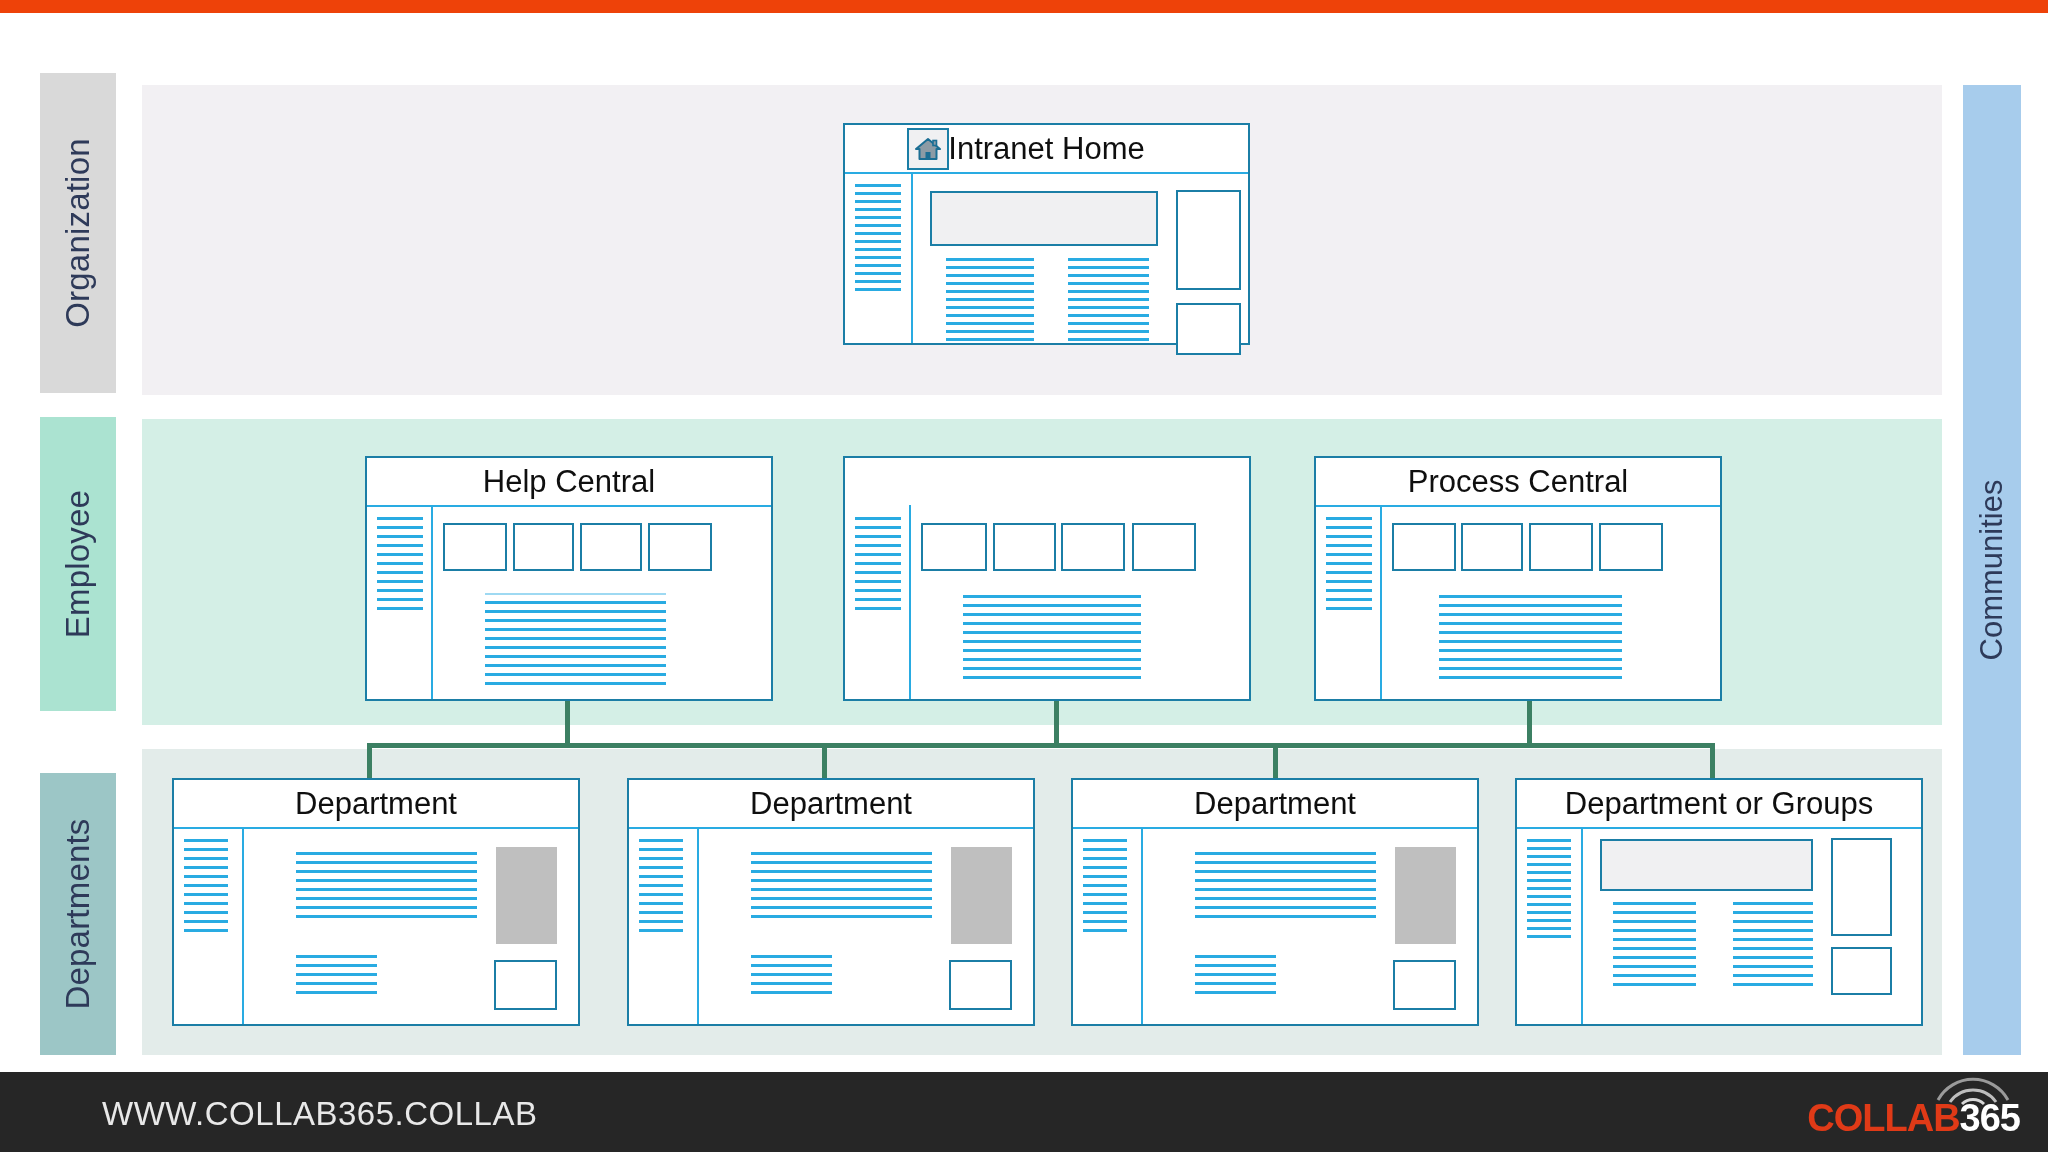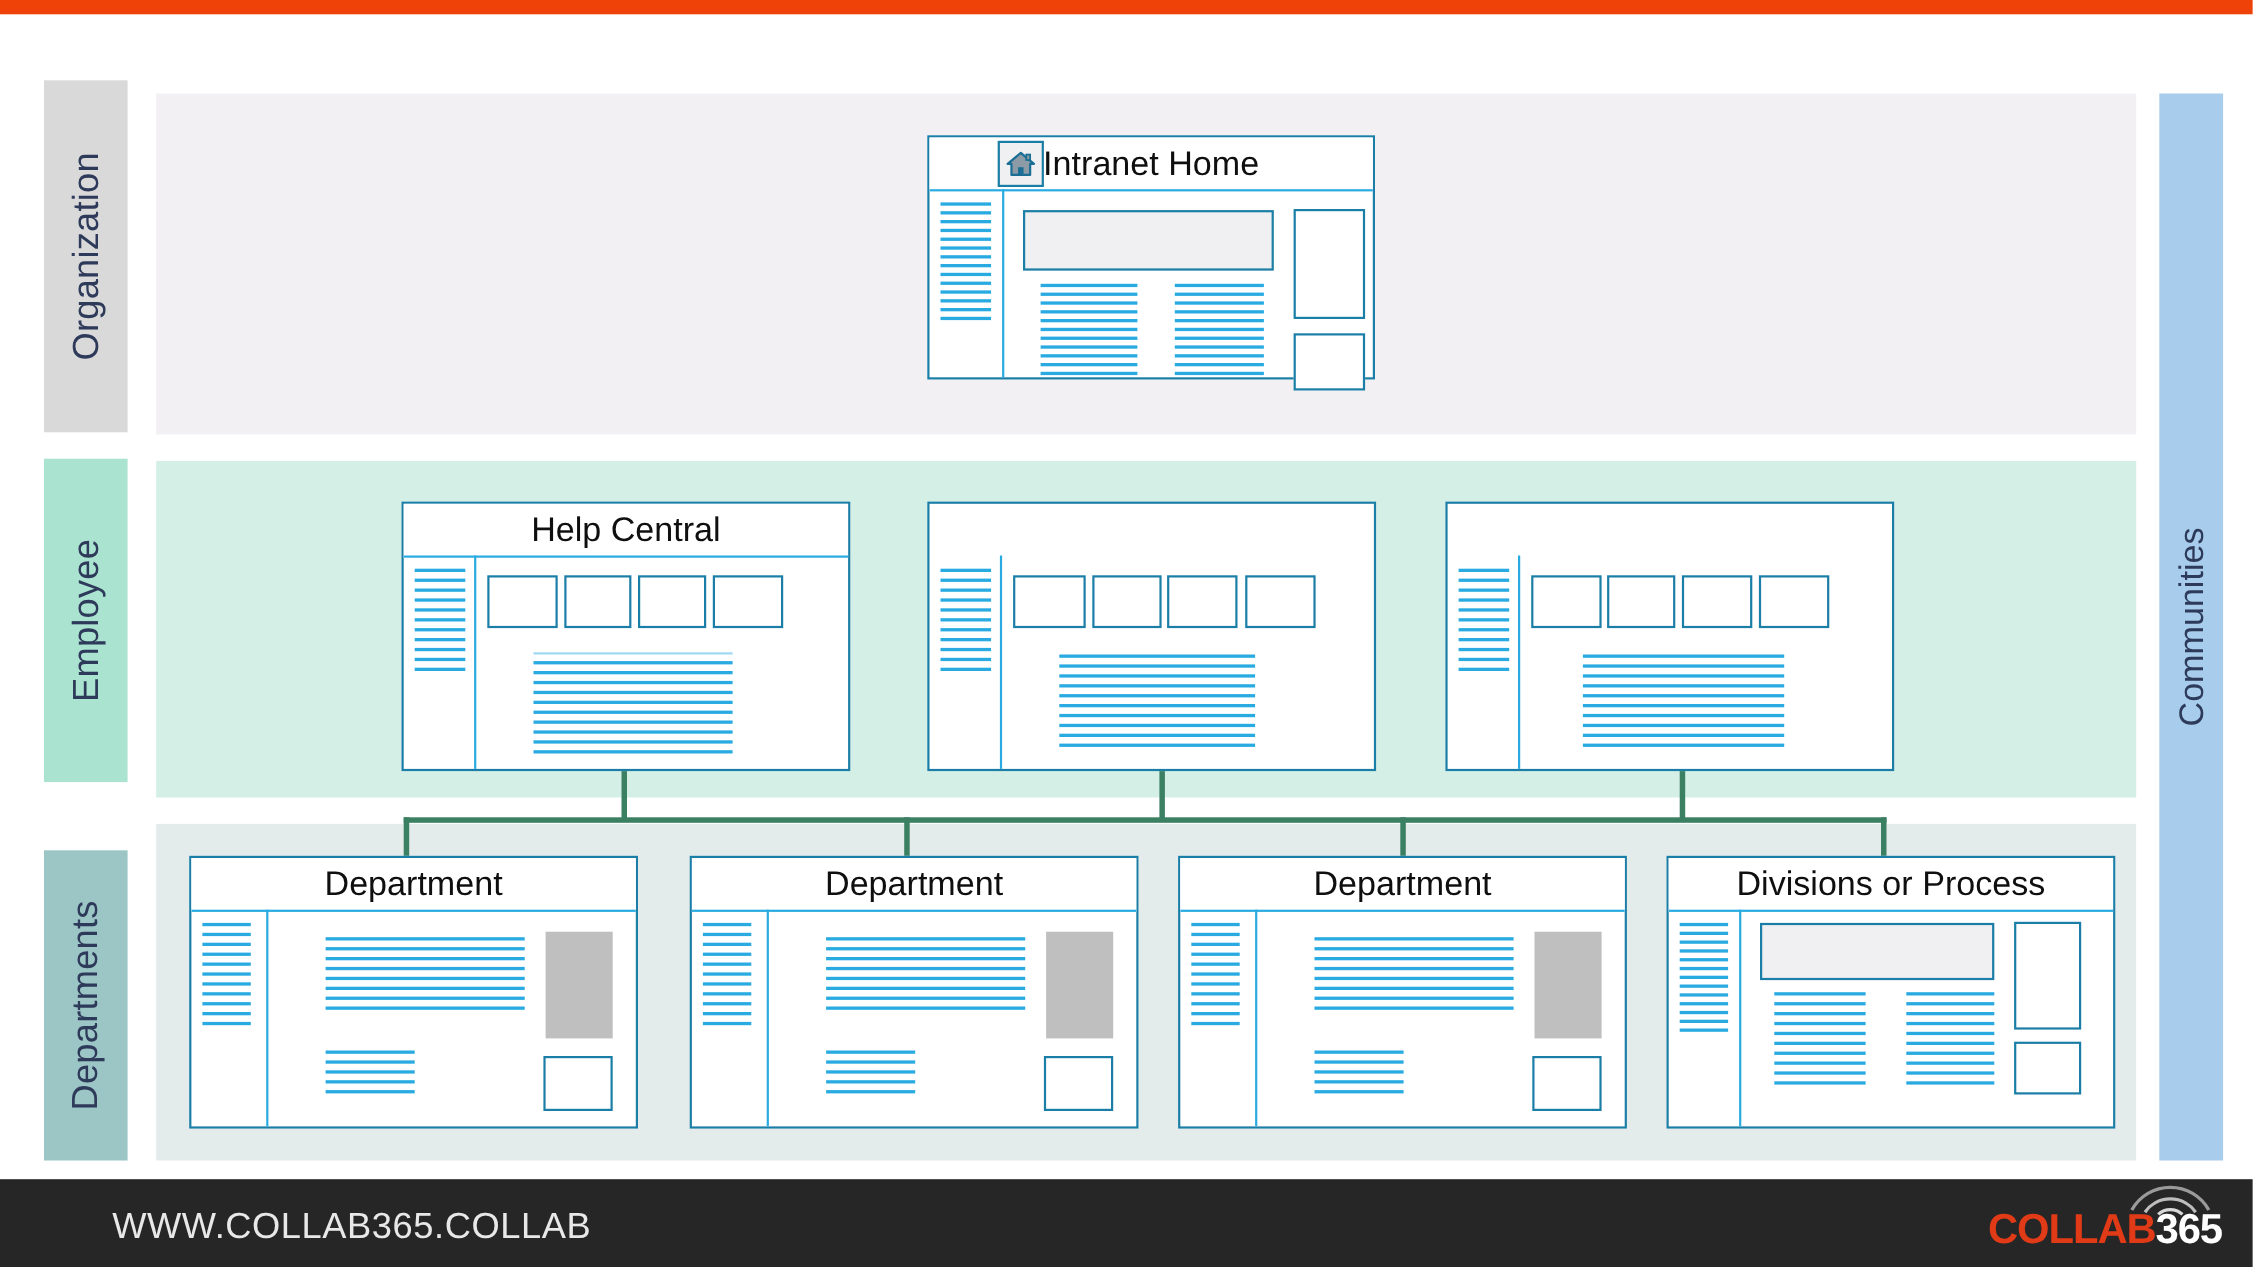--- a/index.html
+++ b/index.html
@@ -271,20 +271,21 @@
           <i style="height:3px;margin:0 0 6px 0;width:178px;"></i>
           <i style="height:3px;margin:0 0 6px 0;width:178px;"></i>
           <i style="height:3px;margin:0 0 6px 0;width:178px;"></i>
           <i style="height:3px;margin:0 0 6px 0;width:178px;"></i>
         </span>
       </div>
     </div>
   </div>
 
   <div class="card" style="left:1314px;top:443px;width:408px;height:245px;">
+    <div class="card-title">Process Central</div>
     <div class="card-body">
       <div class="card-left" style="width:66px;">
         <span class="lines">
           <i style="height:3px;margin:0 0 6px 0;width:46px;"></i>
           <i style="height:3px;margin:0 0 6px 0;width:46px;"></i>
           <i style="height:3px;margin:0 0 6px 0;width:46px;"></i>
           <i style="height:3px;margin:0 0 6px 0;width:46px;"></i>
           <i style="height:3px;margin:0 0 6px 0;width:46px;"></i>
           <i style="height:3px;margin:0 0 6px 0;width:46px;"></i>
           <i style="height:3px;margin:0 0 6px 0;width:46px;"></i>
@@ -446,21 +447,21 @@
           <i style="height:3px;margin:0 0 6px 0;width:81px;"></i>
           <i style="height:3px;margin:0 0 6px 0;width:81px;"></i>
           <i style="height:3px;margin:0 0 6px 0;width:81px;"></i>
           <i style="height:3px;margin:0 0 6px 0;width:81px;"></i>
         </span>
       </div>
     </div>
   </div>
 
   <div class="card" style="left:1515px;top:765px;width:408px;height:248px;">
-    <div class="card-title">Divisions or Process</div>
+    <div class="card-title">Department or Groups</div>
     <div class="card-body">
       <div class="card-left" style="width:66px;">
         <span class="lines">
           <i style="height:3px;margin:0 0 5px 0;width:44px;"></i>
           <i style="height:3px;margin:0 0 5px 0;width:44px;"></i>
           <i style="height:3px;margin:0 0 5px 0;width:44px;"></i>
           <i style="height:3px;margin:0 0 5px 0;width:44px;"></i>
           <i style="height:3px;margin:0 0 5px 0;width:44px;"></i>
           <i style="height:3px;margin:0 0 5px 0;width:44px;"></i>
           <i style="height:3px;margin:0 0 5px 0;width:44px;"></i>

